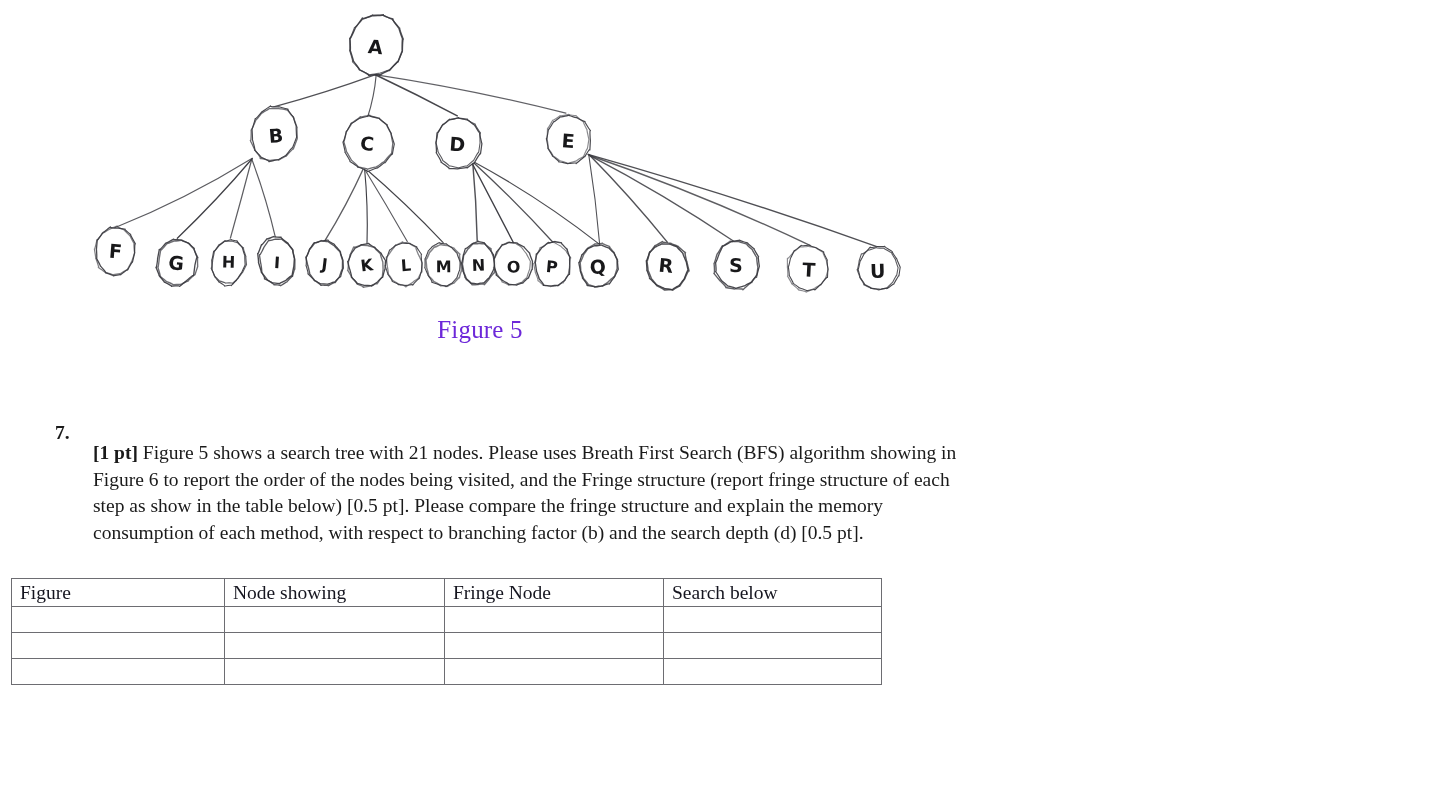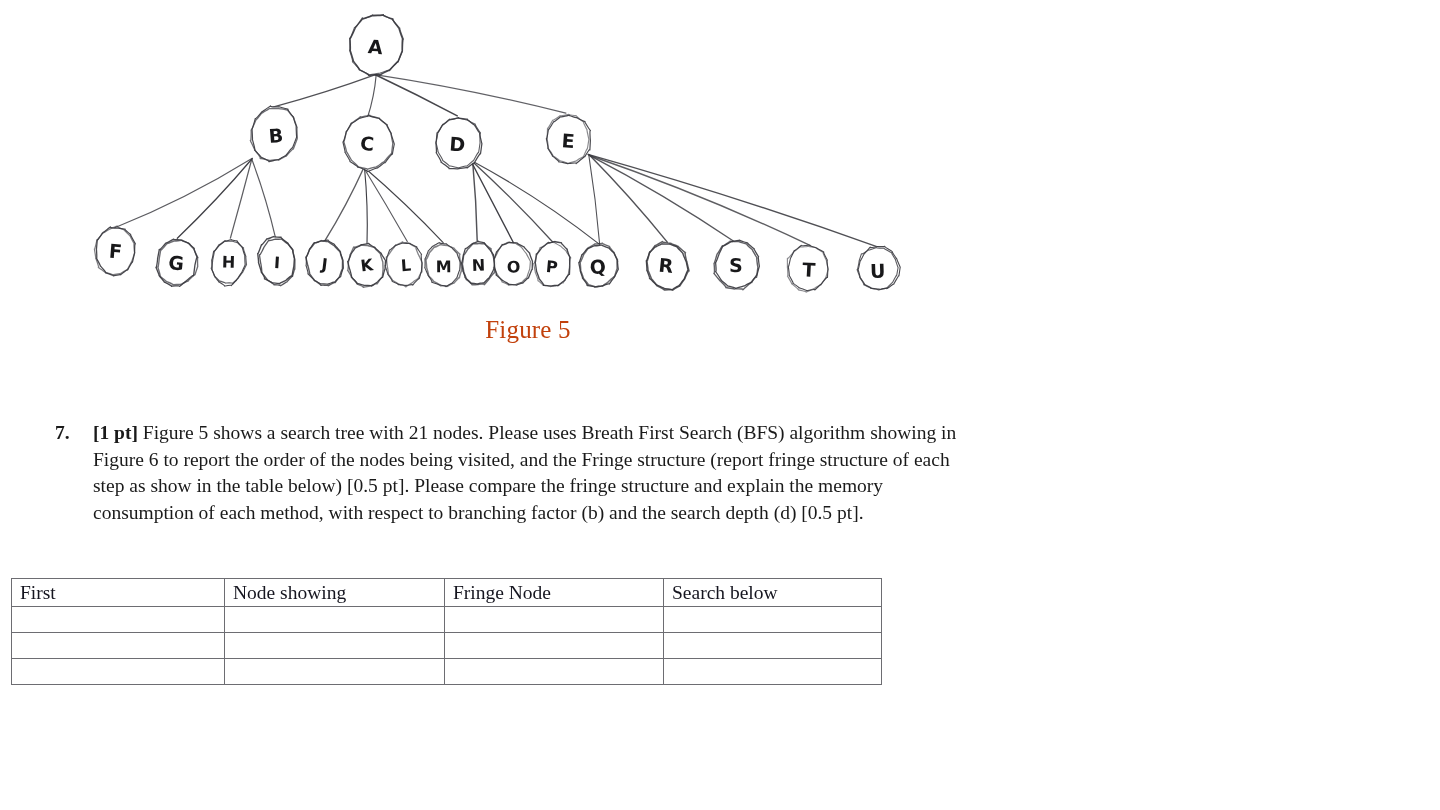--- a/index.html
+++ b/index.html
@@ -41,22 +41,21 @@
   .node-letter.small { font-size: 16px; }
 
   #figure-caption {
     position: absolute;
     left: 0;
     top: 316px;
     width: 960px;
     text-align: center;
     font-size: 25px;
     letter-spacing: .2px;
-    color: #c2410c;
-    margin-left: 48px;
+    color: #6d28d9;
   }
 
   
   #question-block {
     position: absolute;
     left: 55px;
     top: 420px;
     width: 915px;
     display: flex;
     align-items: flex-start;
@@ -66,20 +65,21 @@
   #question-number {
     flex: 0 0 auto;
     width: 38px;
     font-weight: bold;
     font-size: 19.5px;
     line-height: 26.5px;
   }
   #question-text {
     flex: 1 1 auto;
     text-align: left;
+    margin-top: 20px;
   }
   #question-text b { font-weight: bold; }
 
   
   #fringe-table {
     position: absolute;
     left: 11px;
     top: 578px;
     width: 870px;
     border-collapse: collapse;
@@ -254,21 +254,21 @@
 
 <table id="fringe-table">
   <colgroup>
     <col class="col-a">
       <col class="col-b">
       <col class="col-c">
       <col class="col-d">
   </colgroup>
   <thead>
     <tr>
-      <th>First</th>
+      <th>Figure</th>
       <th>Node showing</th>
       <th>Fringe Node</th>
       <th>Search below</th>
     </tr>
   </thead>
   <tbody id="fringe-table-body">
       <tr>
         <td class="empty-cell"></td>
         <td class="empty-cell"></td>
         <td class="empty-cell"></td>

